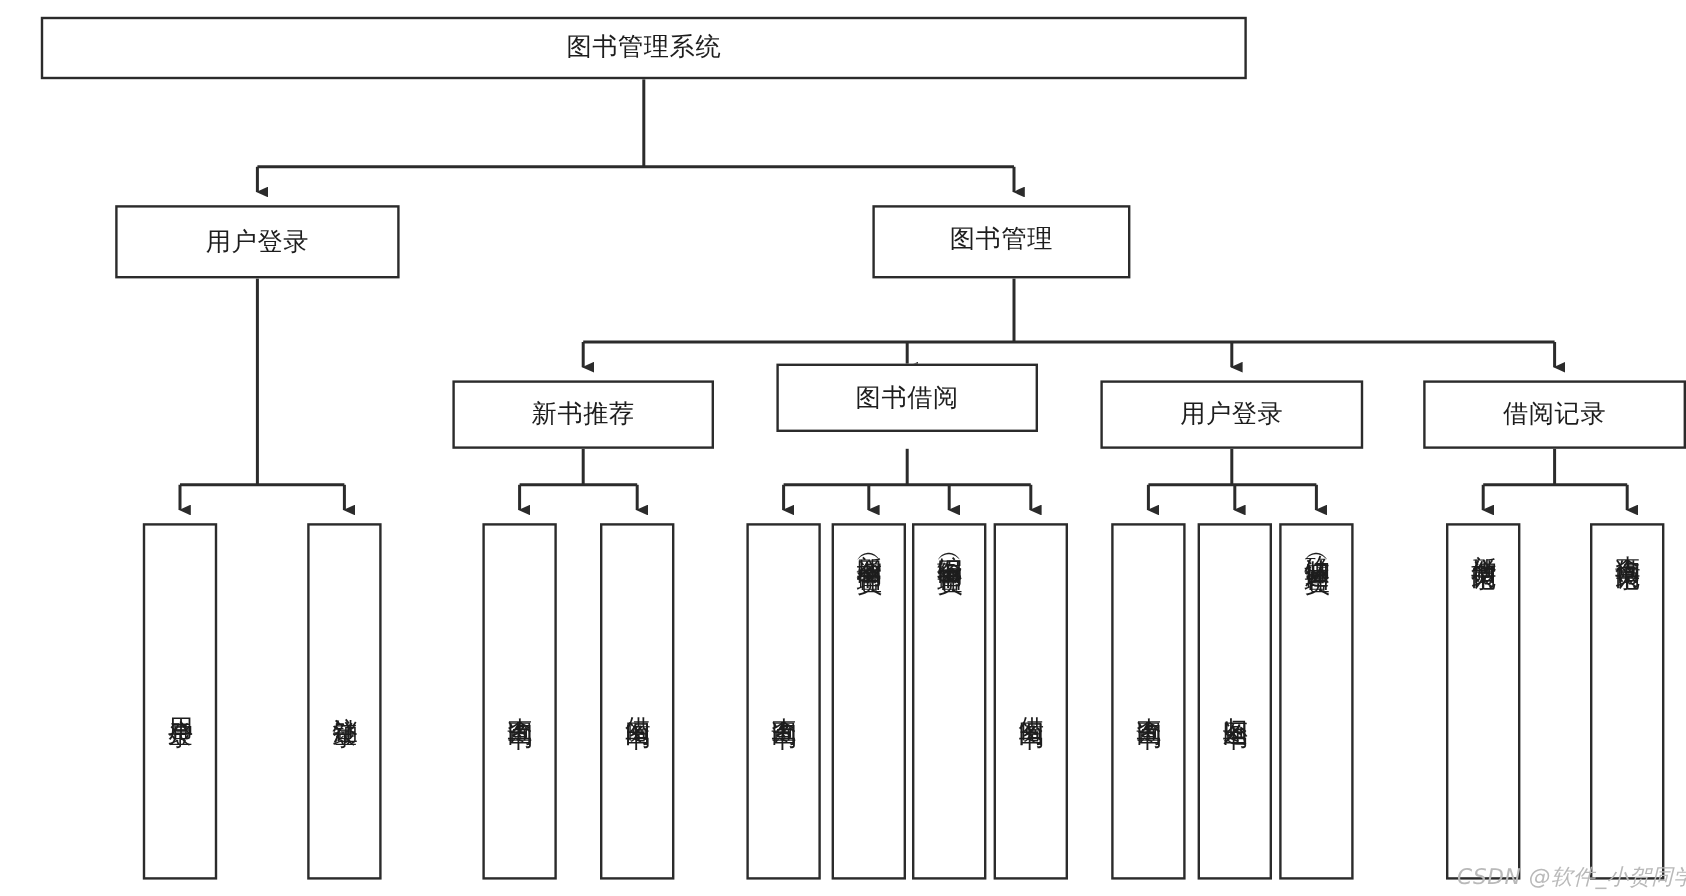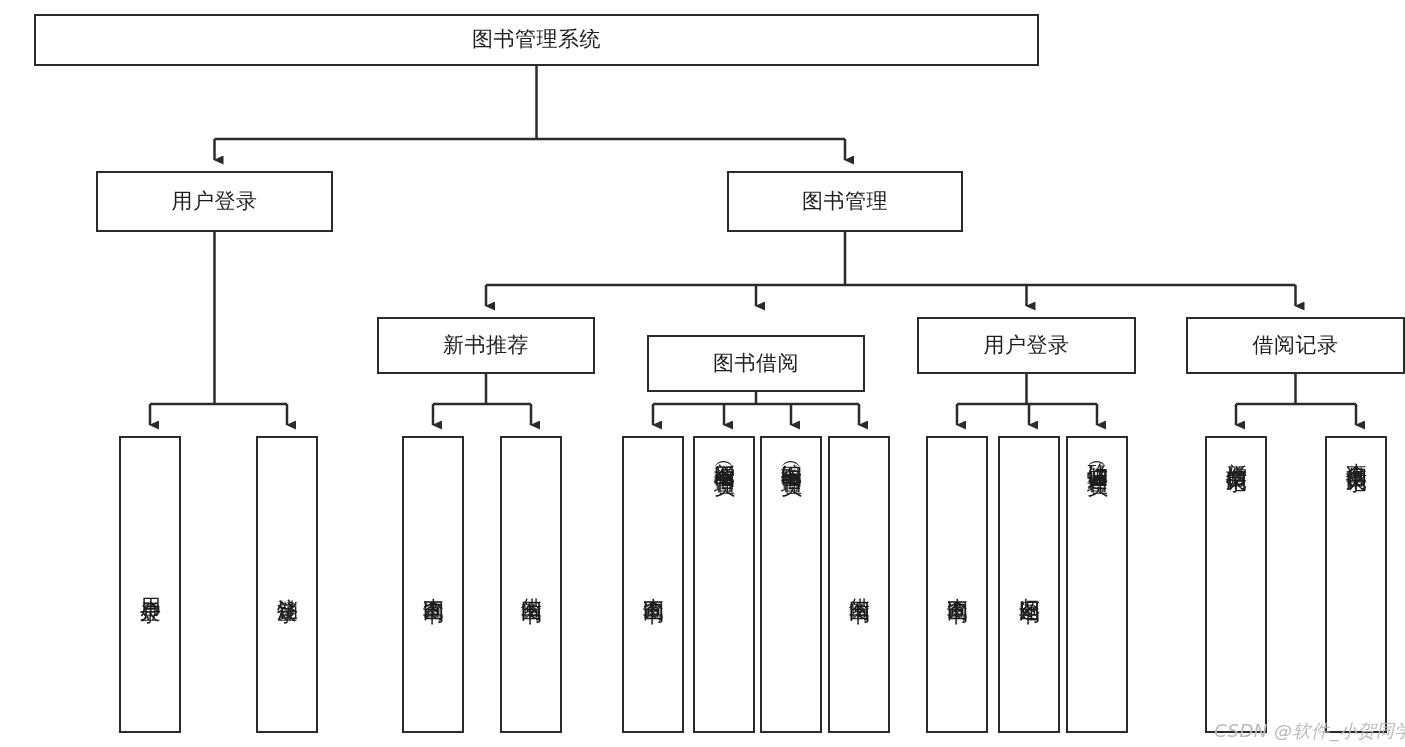--- a/index.html
+++ b/index.html
@@ -118,27 +118,27 @@
         <path d="M 1340 404 L 1340 425" marker-end="url(#arrowhead)"></path>
       </g>
   </svg>
   <div id="node-layer">
       <div class="node" style="left: 18px; top: 14px; width: 1005px; height: 52px;">
         <span class="label-h">图书管理系统</span>
       </div>
       <div class="node" style="left: 80px; top: 171px; width: 237px; height: 61px;">
         <span class="label-h">用户登录</span>
       </div>
-      <div class="node" style="left: 711px; top: 171px; width: 236px; height: 61px;">
+      <div class="node" style="left: 711px; top: 171px; width: 215px; height: 61px; font-family: Liberation Mono, monospace;">
         <span class="label-h">图书管理</span>
       </div>
       <div class="node" style="left: 361px; top: 317px; width: 218px; height: 57px;">
         <span class="label-h">新书推荐</span>
       </div>
-      <div class="node" style="left: 631px; top: 335px; width: 218px; height: 57px;">
+      <div class="node" style="left: 631px; top: 303px; width: 218px; height: 57px;">
         <span class="label-h">图书借阅</span>
       </div>
       <div class="node" style="left: 901px; top: 317px; width: 219px; height: 57px;">
         <span class="label-h">用户登录</span>
       </div>
       <div class="node" style="left: 1170px; top: 317px; width: 219px; height: 57px; align-items: center;">
         <span class="label-h">借阅记录</span>
       </div>
       <div class="node vertical centered" style="left: 103px; top: 436px; width: 62px; height: 297px;">
         <span class="label-v">用户登录</span>

